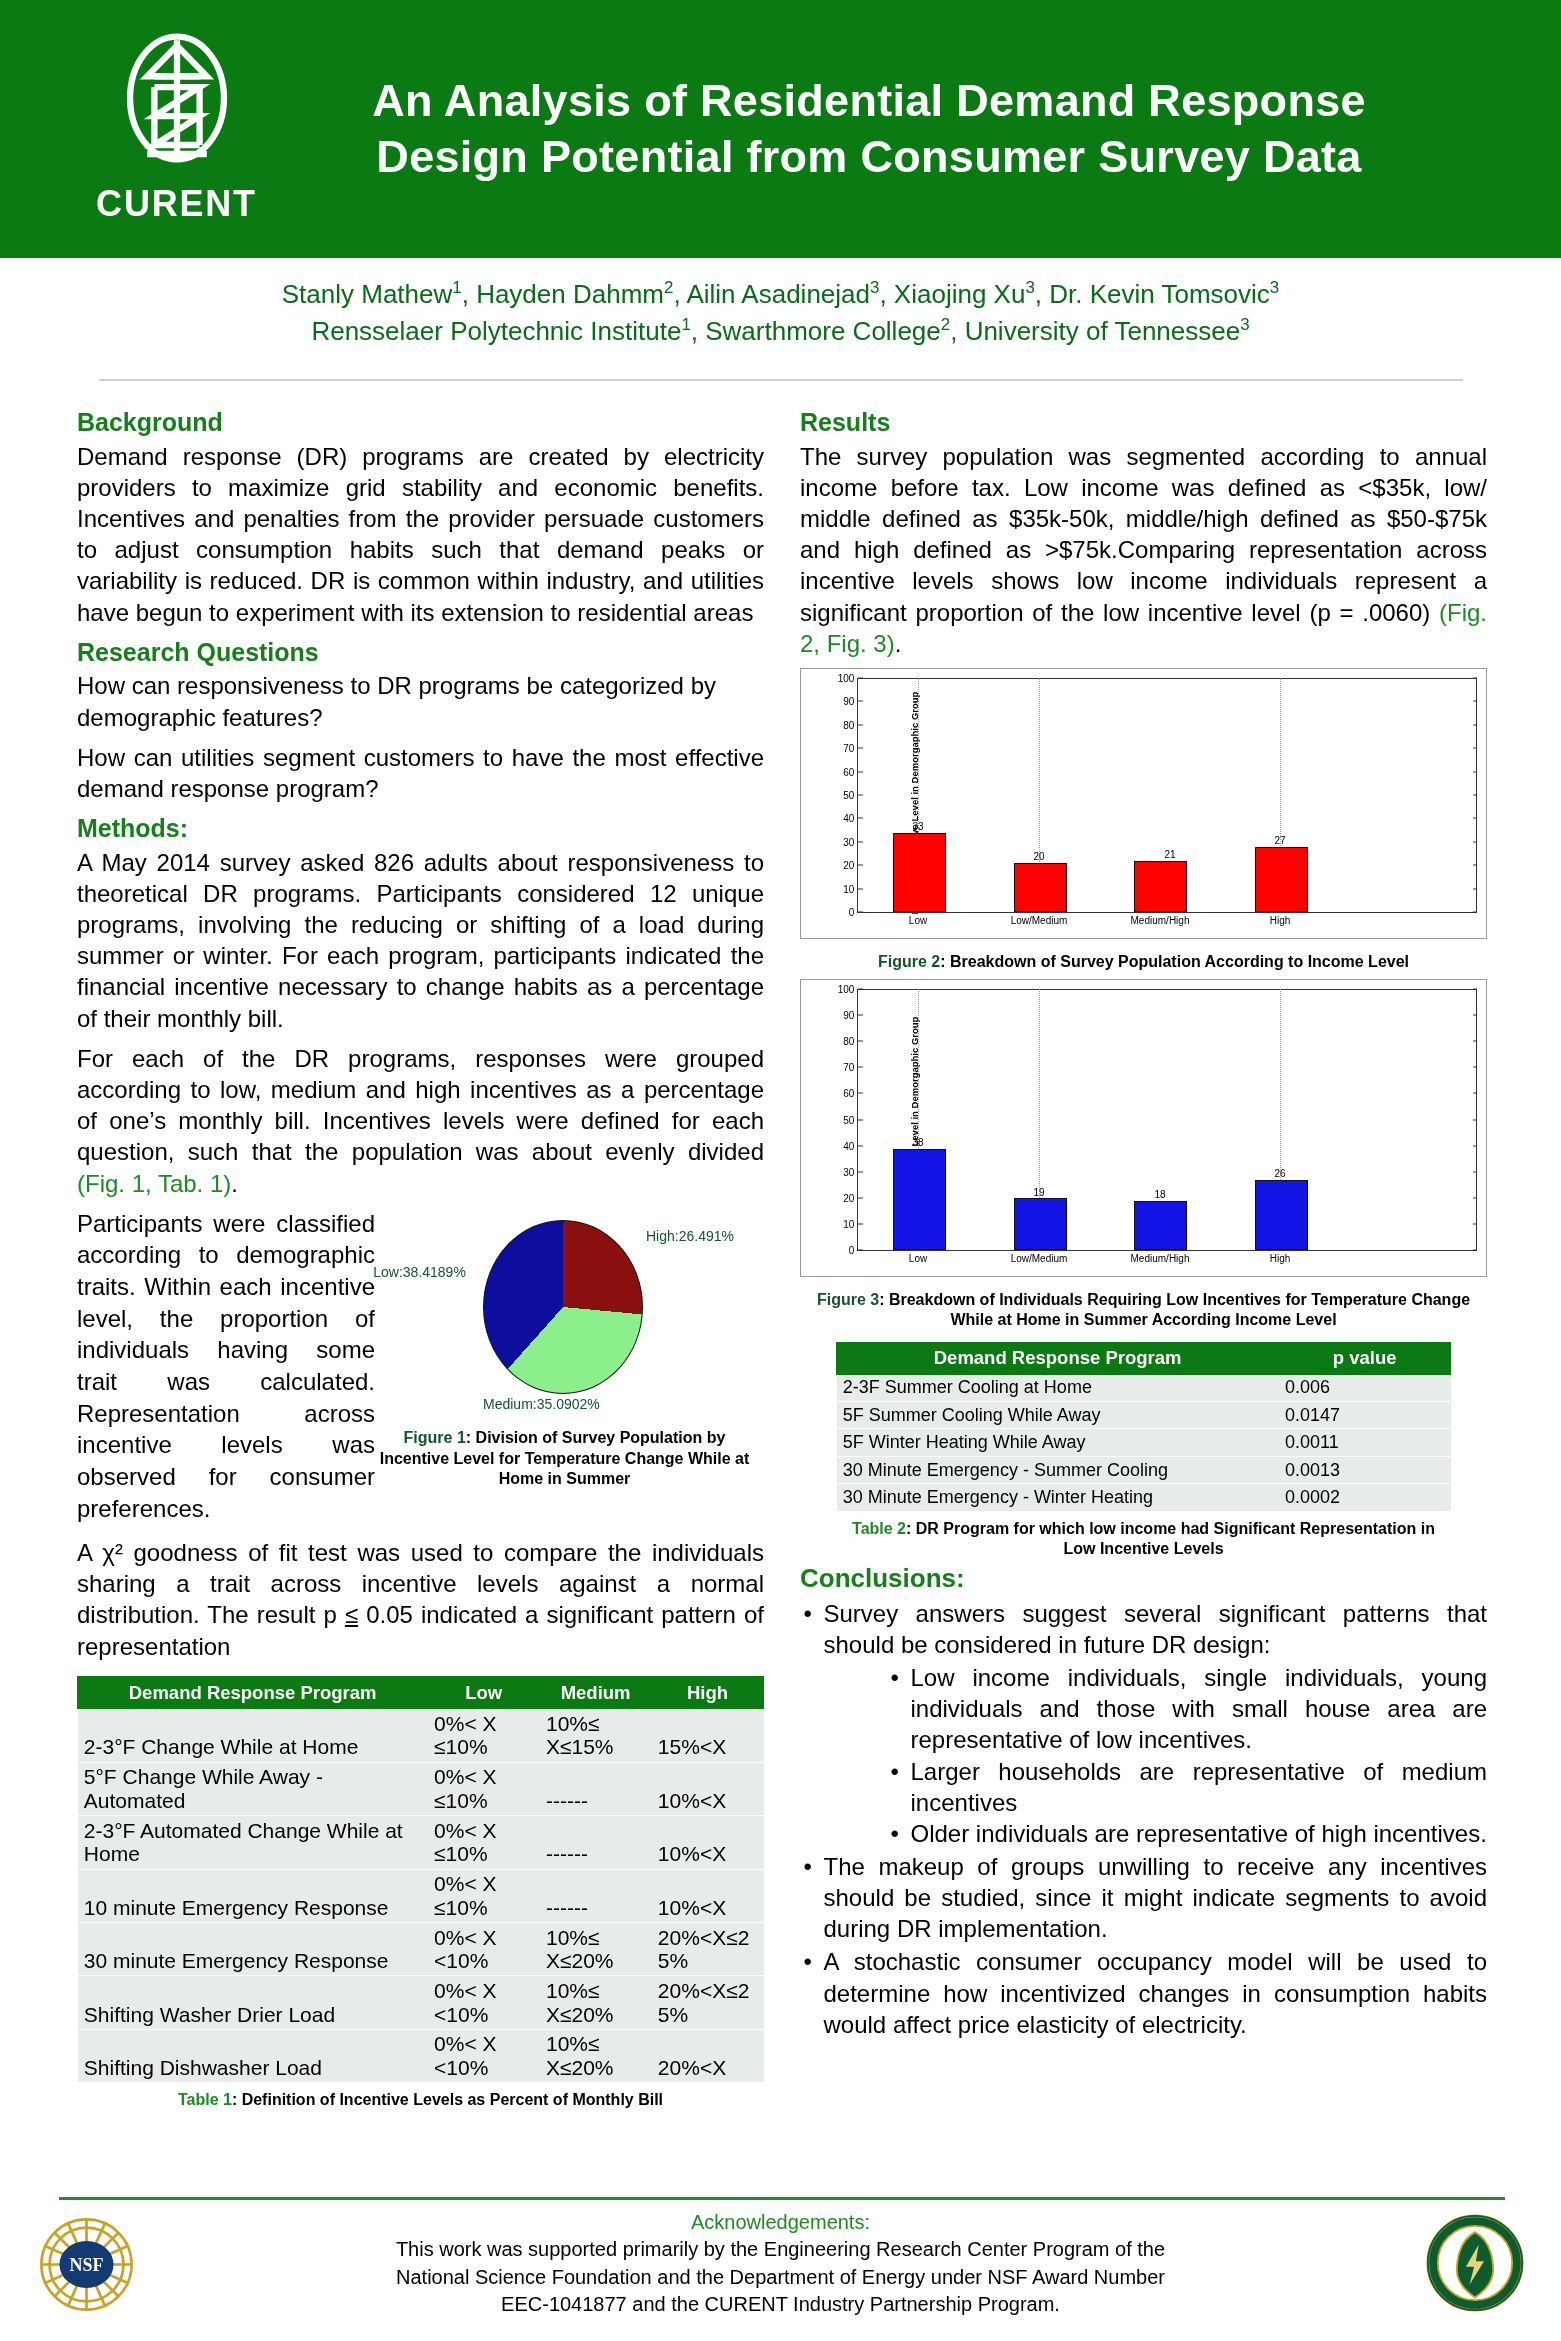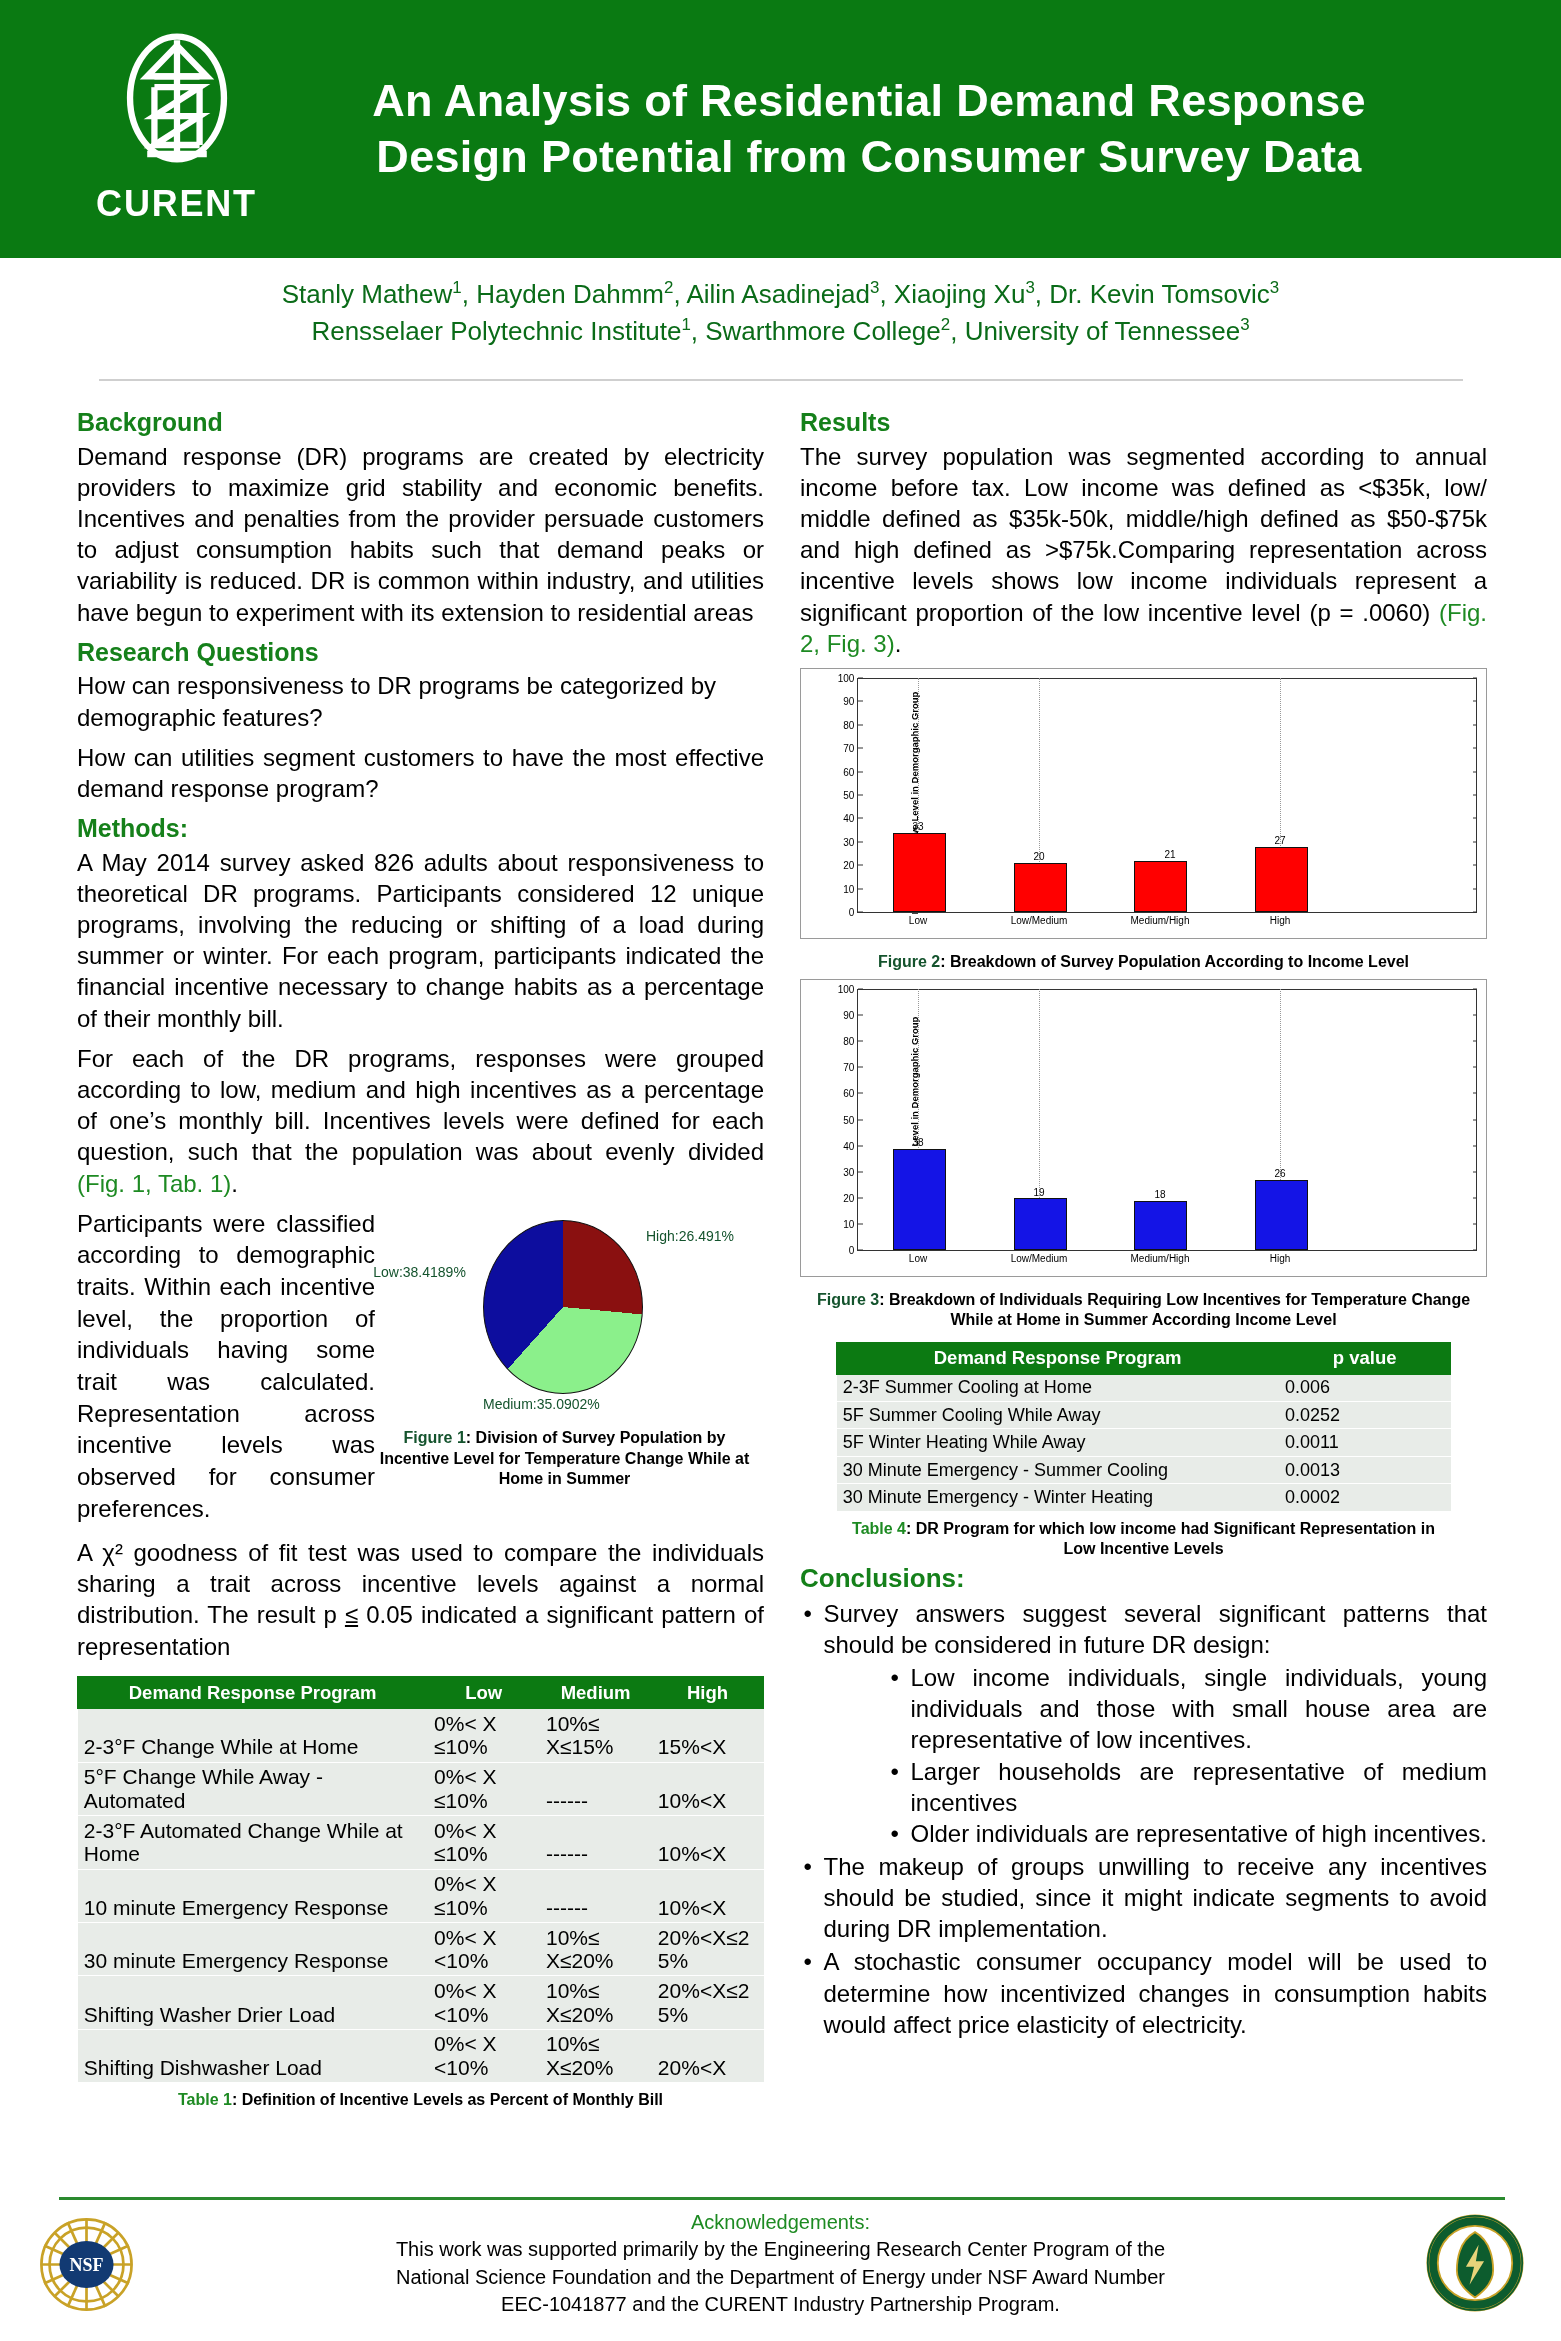--- a/index.html
+++ b/index.html
@@ -437,37 +437,37 @@
           <th>p value</th>
         </tr>
       </thead>
       <tbody id="t2body">
           <tr>
             <td class="nm2">2-3F Summer Cooling at Home</td>
             <td class="p">0.006</td>
           </tr>
           <tr>
             <td class="nm2">5F Summer Cooling While Away</td>
-            <td class="p">0.0252</td>
+            <td class="p">0.0147</td>
           </tr>
           <tr>
             <td class="nm2">5F Winter Heating While Away</td>
             <td class="p">0.0011</td>
           </tr>
           <tr>
             <td class="nm2">30 Minute Emergency - Summer Cooling</td>
             <td class="p">0.0013</td>
           </tr>
           <tr>
             <td class="nm2">30 Minute Emergency - Winter Heating</td>
             <td class="p">0.0002</td>
           </tr>
         </tbody>
     </table>
-    <div class="tabcap"><span class="tabnum">Table 4</span><span>: DR Program for which low income had Significant Representation in Low Incentive Levels</span></div>
+    <div class="tabcap"><span class="tabnum">Table 2</span><span>: DR Program for which low income had Significant Representation in Low Incentive Levels</span></div>
   </div>
 
   <div style="margin-top:3.6px;">
     <div class="concl-title">Conclusions:</div>
     <ul class="c1" id="conclList">
         <li>Survey answers suggest several significant patterns that should be considered in future DR design:</li>
         <ul class="c2">
           <li>Low income individuals, single individuals, young individuals and those with small house area are representative of low incentives.</li>
           <li>Larger households are representative of medium incentives</li>
           <li>Older individuals are representative of high incentives.</li>

